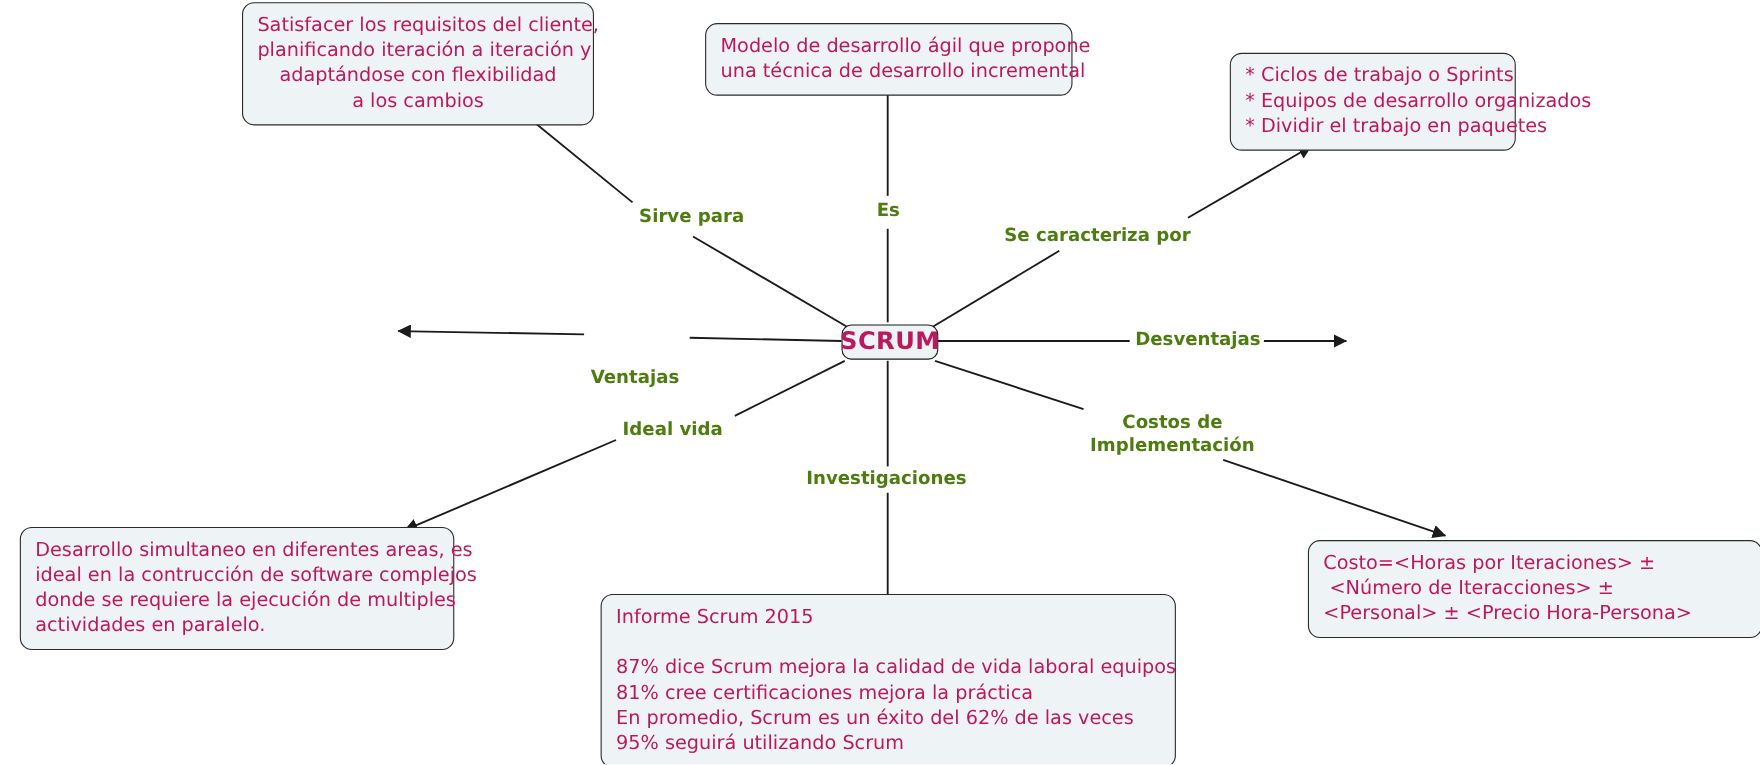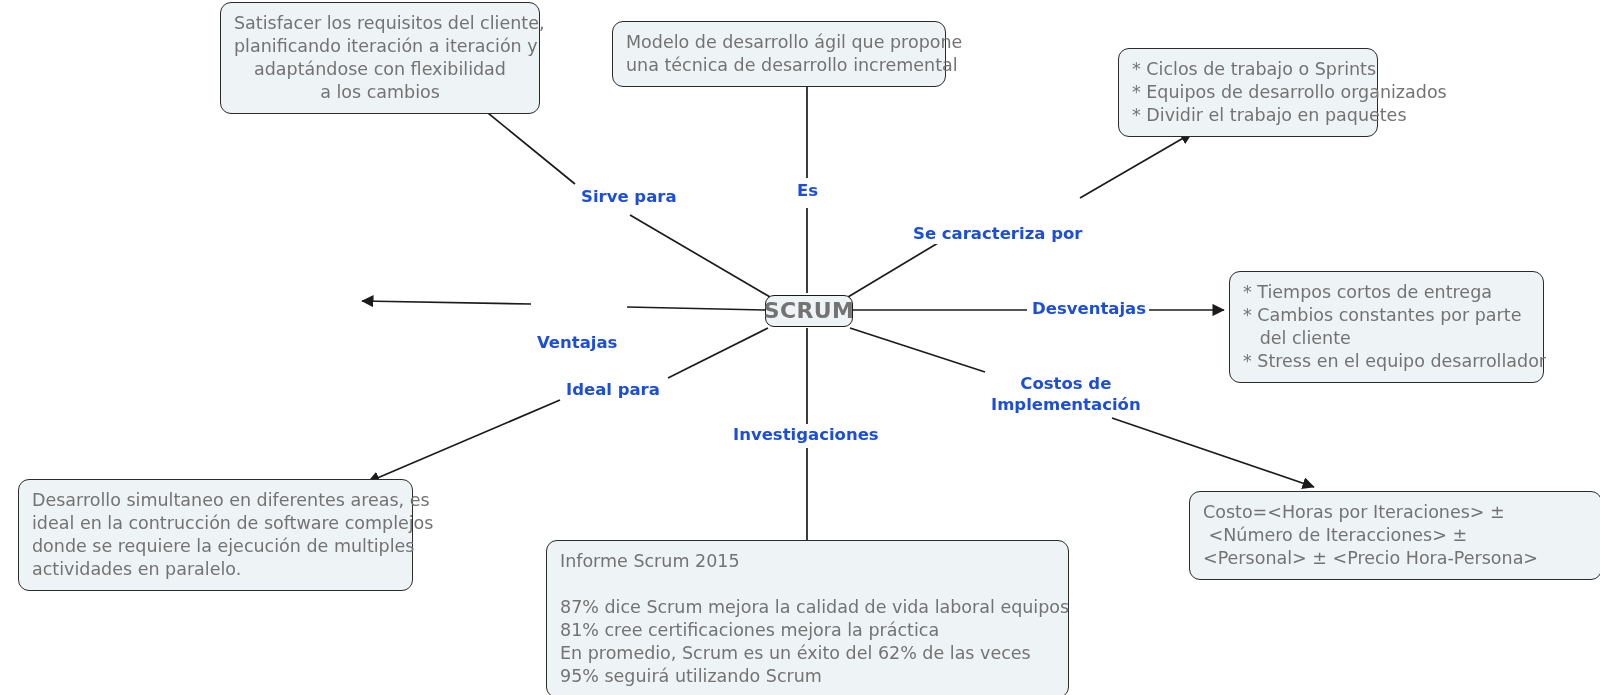--- a/index.html
+++ b/index.html
@@ -22,21 +22,21 @@
     width: 1600px;
     height: 695px;
     pointer-events: none;
   }
   .node {
     position: absolute;
     box-sizing: border-box;
     background: #eef3f5;
     border: 1.6px solid #2b2b2b;
     border-radius: 11px;
-    color: #737373;
+    color: #be185d;
     font-size: 17.5px;
     line-height: 1.31;
     padding: 9px 13px;
     white-space: pre;
     z-index: 3;
   }
   .node.center-node {
     background: #eef3f5;
     border: 1.8px solid #1b1b1b;
     border-radius: 9px;
@@ -49,21 +49,21 @@
     justify-content: center;
     text-align: center;
   }
   .node.align-center { text-align: center; }
   .node.align-left { text-align: left; }
   .edge-label {
     position: absolute;
     font-family: "DejaVu Sans", sans-serif;
     font-weight: bold;
     font-size: 16.5px;
-    color: #1d4ed8;
+    color: #4d7c0f;
     background: #ffffff;
     line-height: 1.28;
     white-space: pre;
     padding: 0 3px;
     z-index: 4;
   }
   .edge-label.center { text-align: center; }
 </style>
 </head>
 <body>
@@ -104,32 +104,28 @@
 
   <div class="node center-node" style="left:765px; top:295px; width:88px; height:32px;">
     <span>SCRUM</span>
   </div>
 
   <div class="node align-center" style="left:220px; top:2px; width:320px;">Satisfacer los requisitos del cliente,
 planificando iteración a iteración y
 adaptándose con flexibilidad
 a los cambios</div>
 
-  <div class="node align-center" style="left:612px; top:21px; width:334px;text-align:right;">Modelo de desarrollo ágil que propone
+  <div class="node align-center" style="left:641px; top:21px; width:334px;text-align:right;">Modelo de desarrollo ágil que propone
 una técnica de desarrollo incremental</div>
 
   <div class="node align-left" style="left:1118px; top:48px; width:260px;">* Ciclos de trabajo o Sprints
 * Equipos de desarrollo organizados
 * Dividir el trabajo en paquetes</div>
 
 
-  <div class="node align-left" style="left:1229px; top:271px; width:315px;">* Tiempos cortos de entrega
-* Cambios constantes por parte
-   del cliente
-* Stress en el equipo desarrollador</div>
 
   <div class="node align-left" style="left:18px; top:479px; width:395px;">Desarrollo simultaneo en diferentes areas, es
 ideal en la contrucción de software complejos
 donde se requiere la ejecución de multiples
 actividades en paralelo.</div>
 
   <div class="node align-left" style="left:1189px; top:491px; width:413px;">Costo=&lt;Horas por Iteraciones&gt; ±
  &lt;Número de Iteracciones&gt; ±
 &lt;Personal&gt; ± &lt;Precio Hora-Persona&gt;</div>
 
@@ -137,26 +133,26 @@
 
 87% dice Scrum mejora la calidad de vida laboral equipos
 81% cree certificaciones mejora la práctica
 En promedio, Scrum es un éxito del 62% de las veces
 95% seguirá utilizando Scrum</div>
 
   <div class="edge-label" style="left:578px; top:186px;">Sirve para</div>
 
   <div class="edge-label" style="left:794px; top:180px;">Es</div>
 
-  <div class="edge-label" style="left:910px; top:203px;margin-top:20px;">Se caracteriza por</div>
+  <div class="edge-label" style="left:910px; top:203px;">Se caracteriza por</div>
 
   <div class="edge-label" style="left:534px; top:294px;margin-top:38px;">Ventajas</div>
 
   <div class="edge-label" style="left:1029px; top:298px;">Desventajas</div>
 
-  <div class="edge-label" style="left:563px; top:379px;">Ideal para</div>
+  <div class="edge-label" style="left:563px; top:379px;">Ideal vida</div>
 
   <div class="edge-label center" style="left:988px; top:373px;">Costos de
 Implementación</div>
 
   <div class="edge-label" style="left:730px; top:424px;">Investigaciones</div>
 
 </div>
 
 </body></html>

